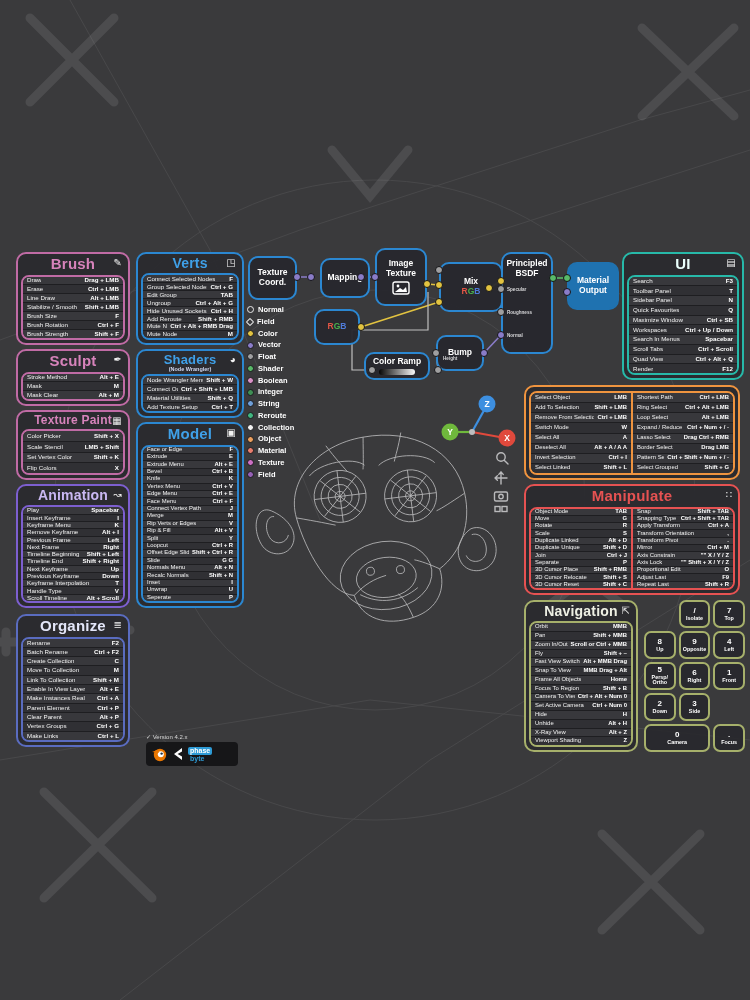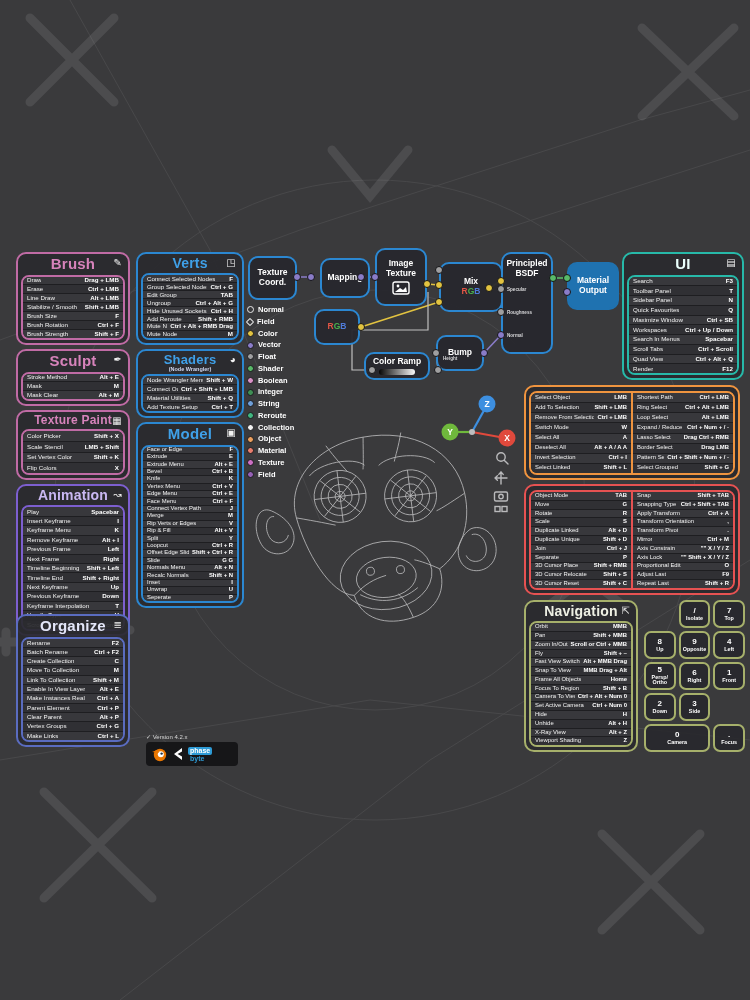--- a/index.html
+++ b/index.html
@@ -351,21 +351,21 @@
         <span class="lbl">Set Vertex Color</span>
         <span class="key">Shift + K</span>
       </div>
       <div class="row">
         <span class="lbl">Flip Colors</span>
         <span class="key">X</span>
       </div>
     </div>
 </div>
 
-<div class="panel" style="--c:#7d5fd0;--tc:#c9b8f2;left:16px;top:484px;width:114px;height:152px">
+<div class="panel" style="--c:#7d5fd0;--tc:#c9b8f2;left:16px;top:484px;width:114px;height:124px">
   <div class="ptitle"><span>Animation</span><span class="picon">↝</span></div>
   <div class="pbody">
       <div class="row">
         <span class="lbl">Play</span>
         <span class="key">Spacebar</span>
       </div>
       <div class="row">
         <span class="lbl">Insert Keyframe</span>
         <span class="key">I</span>
       </div>
@@ -730,20 +730,21 @@
         </div>
         <div class="row">
           <span class="lbl">Select Grouped</span>
           <span class="key">Shift + G</span>
         </div>
       </div>
   </div>
 </div>
 
 <div class="panel" style="--c:#e65252;--tc:#e65252;left:524px;top:484px;width:216px;height:111px">
+  <div class="ptitle" style="font-size:15px"><span>Manipulate</span><span class="picon">∷</span></div>
   <div class="pbody cols small">
     <div class="col">
         <div class="row">
           <span class="lbl">Object Mode</span>
           <span class="key">TAB</span>
         </div>
         <div class="row">
           <span class="lbl">Move</span>
           <span class="key">G</span>
         </div>

